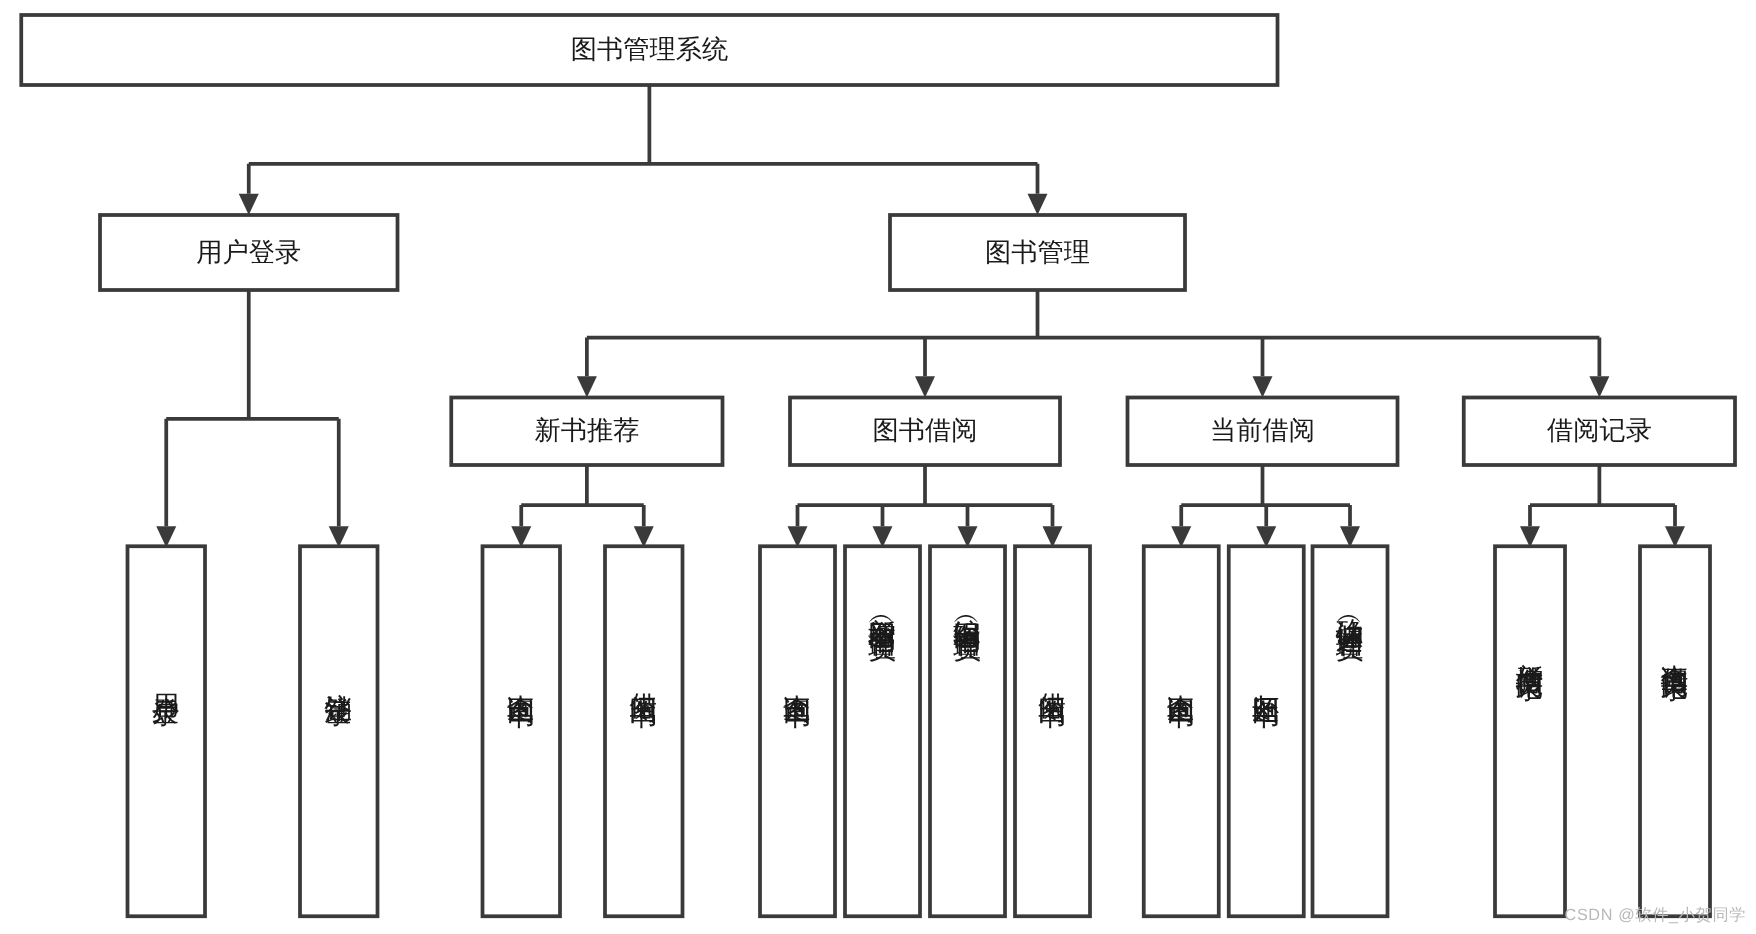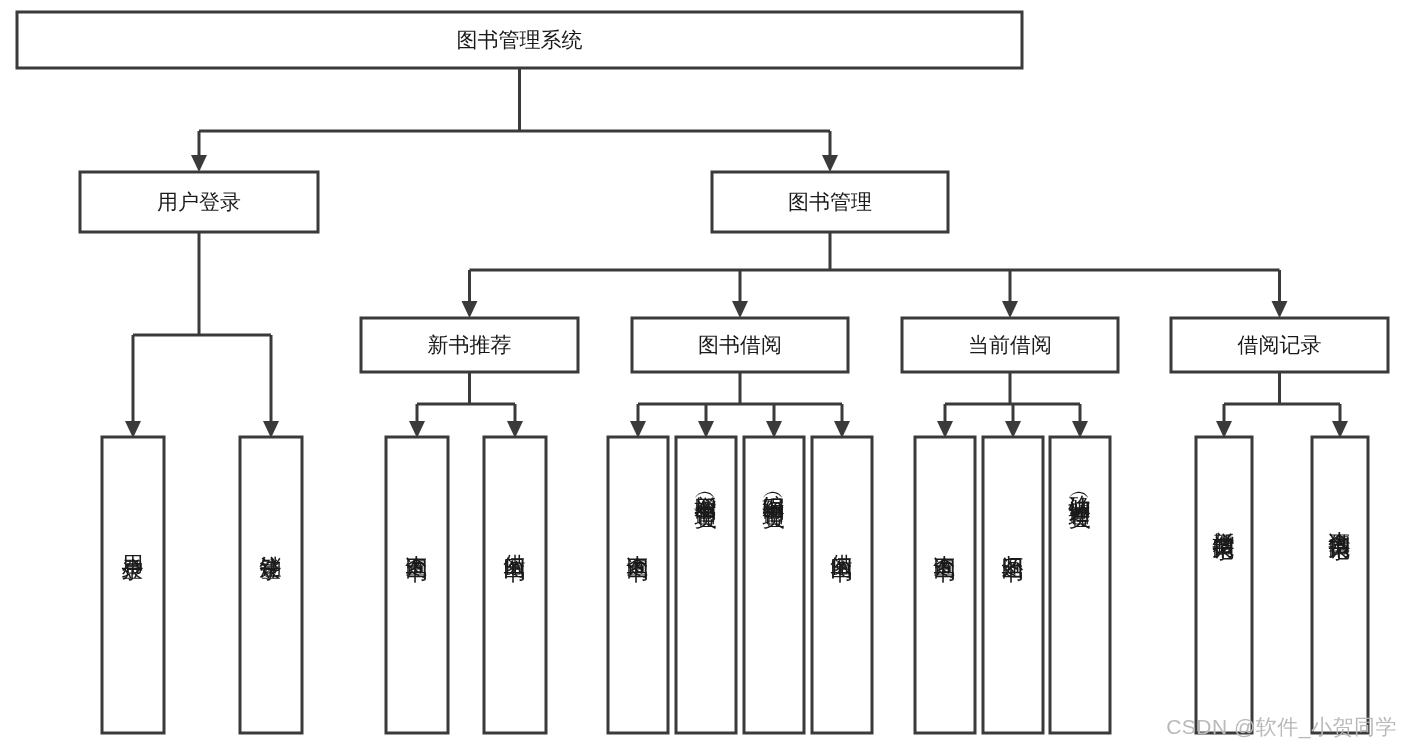--- a/index.html
+++ b/index.html
@@ -68,21 +68,21 @@
     line-height: 1.05;
     color: #1a1a1a;
     letter-spacing: 2px;
     white-space: nowrap;
   }
   .watermark {
     position: absolute;
     right: 8px;
     bottom: 6px;
     font-family: "Liberation Sans", "DejaVu Sans", sans-serif;
-    font-size: 21px;
+    font-size: 13px;
     color: #b9b9b9;
     letter-spacing: 0.5px;
     white-space: nowrap;
   }
 </style>
 </head>
 <body>
 
 <div id="diagram-root">
 

